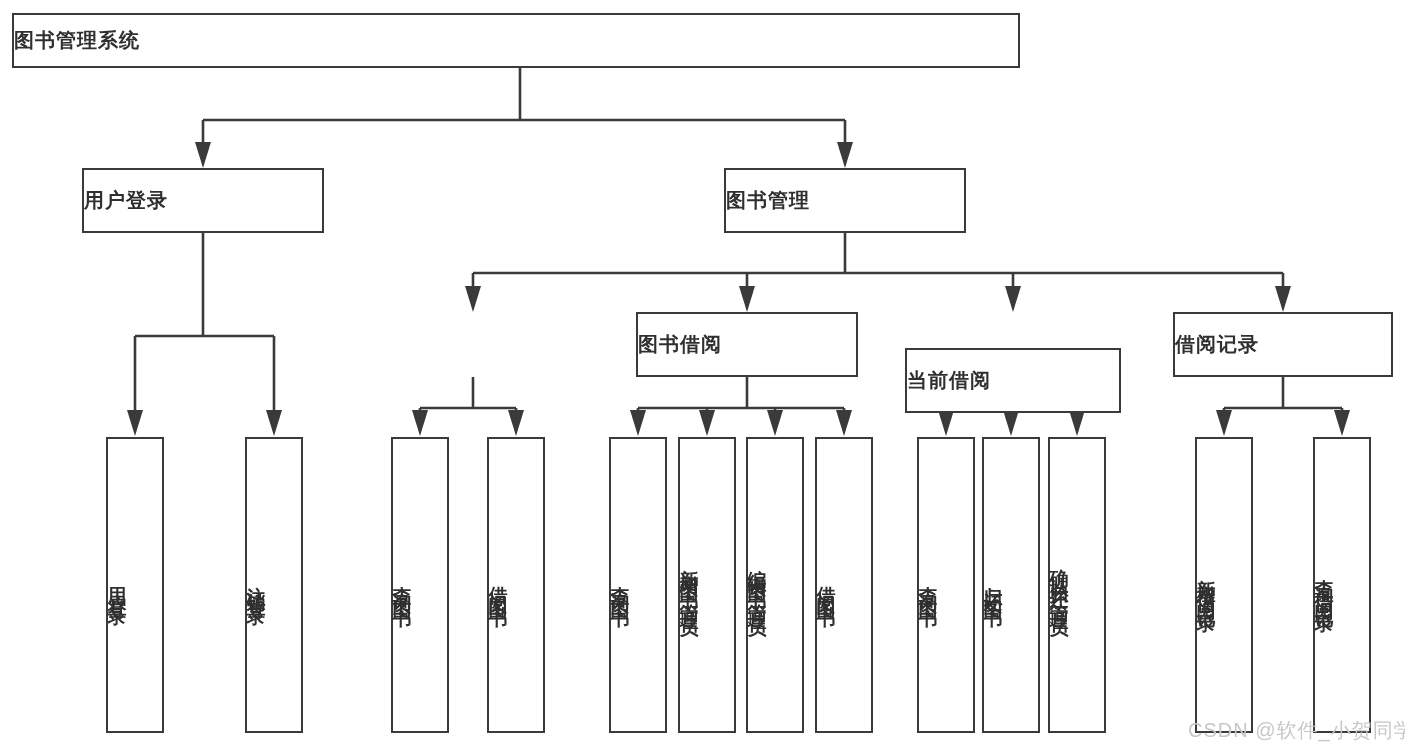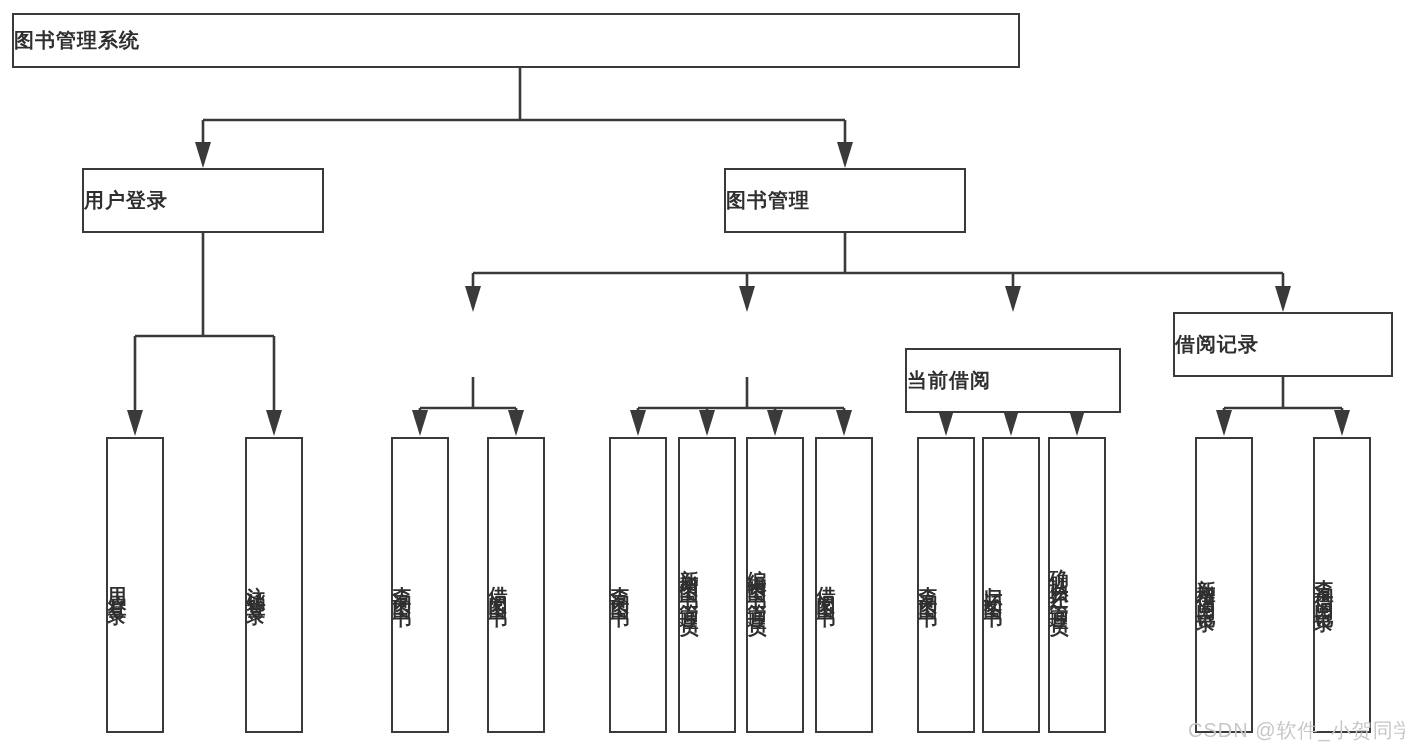--- a/index.html
+++ b/index.html
@@ -103,20 +103,23 @@
     <span class="h-label">图书管理系统</span>
   </div>
 
   <div class="box" style="left:82px; top:168px; width:242px; height:65px;">
     <span class="h-label">用户登录</span>
   </div>
   <div class="box" style="left:724px; top:168px; width:242px; height:65px;">
     <span class="h-label">图书管理</span>
   </div>
 
+  <div class="box" style="left:636px; top:312px; width:222px; height:65px;">
+    <span class="h-label">图书借阅</span>
+  </div>
   <div class="box" style="left:905px; top:312px; width:216px; height:65px;margin-top:36px;">
     <span class="h-label">当前借阅</span>
   </div>
   <div class="box" style="left:1173px; top:312px; width:220px; height:65px;">
     <span class="h-label">借阅记录</span>
   </div>
 
   <div class="box" style="left:106px; top:437px; width:58px; height:296px;">
     <span class="v-label">用户登录</span>
   </div>

